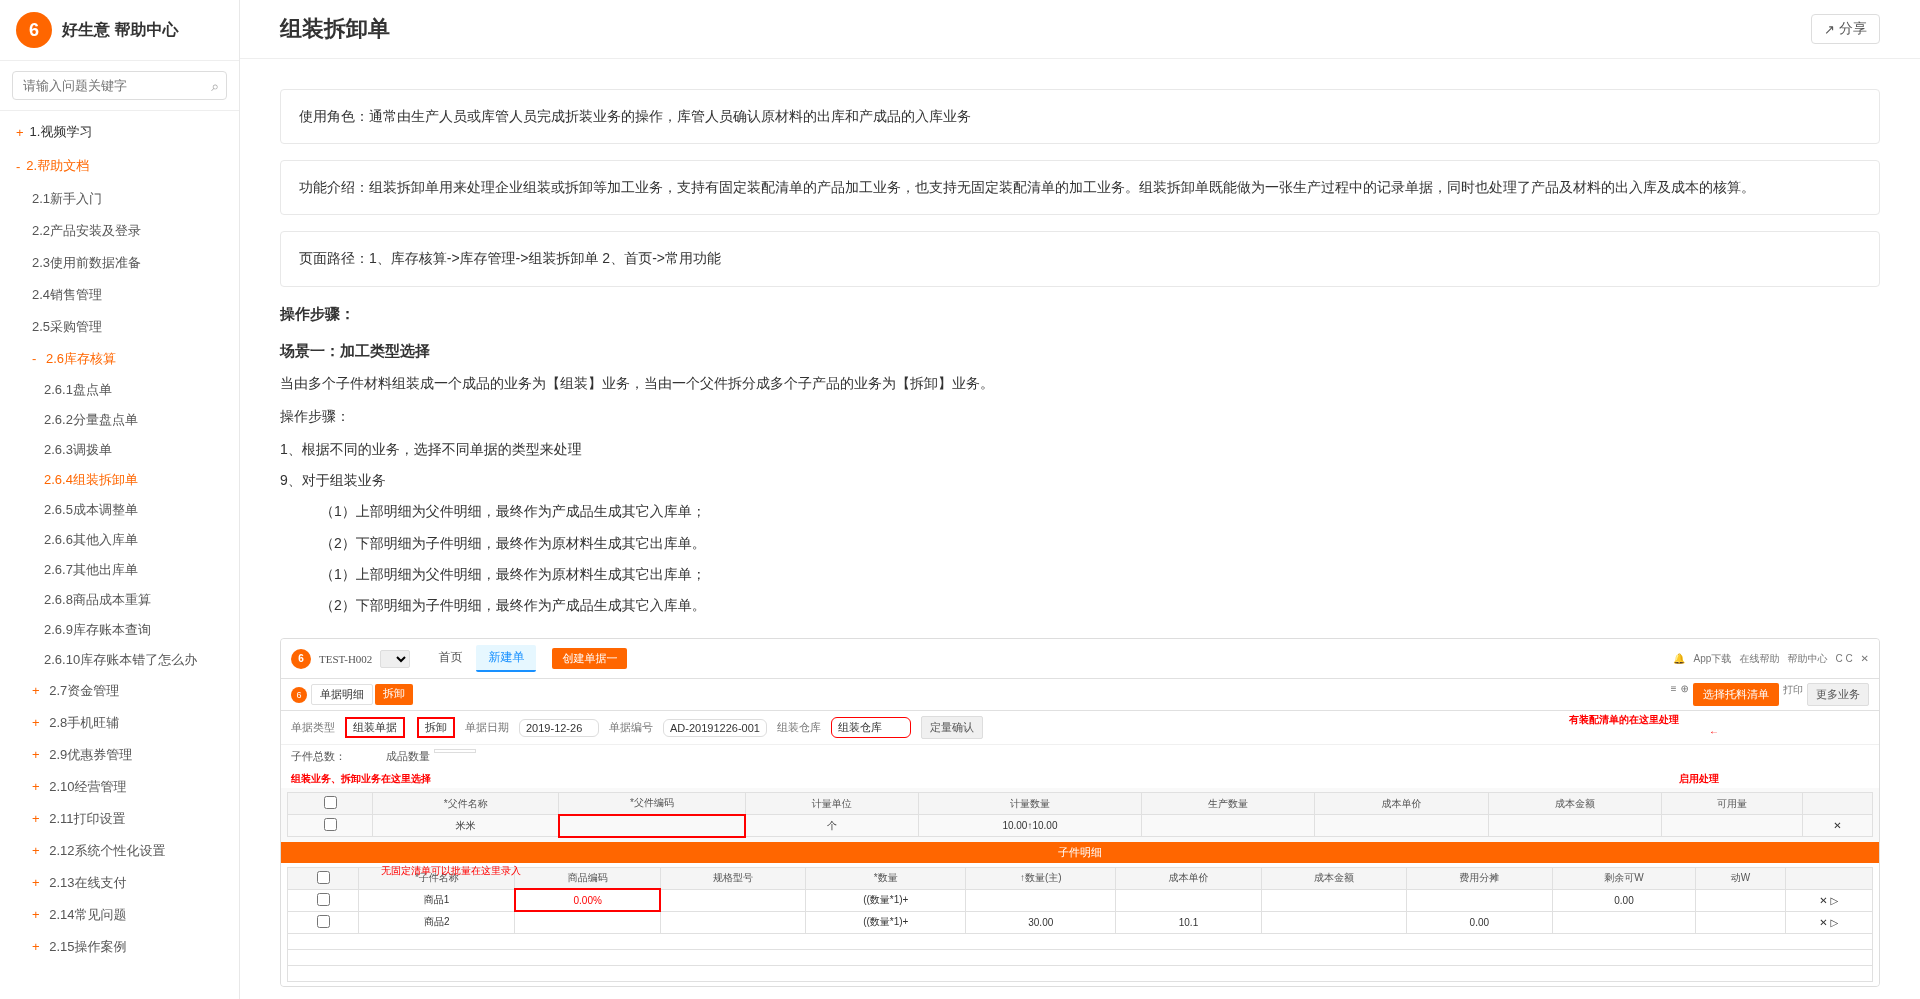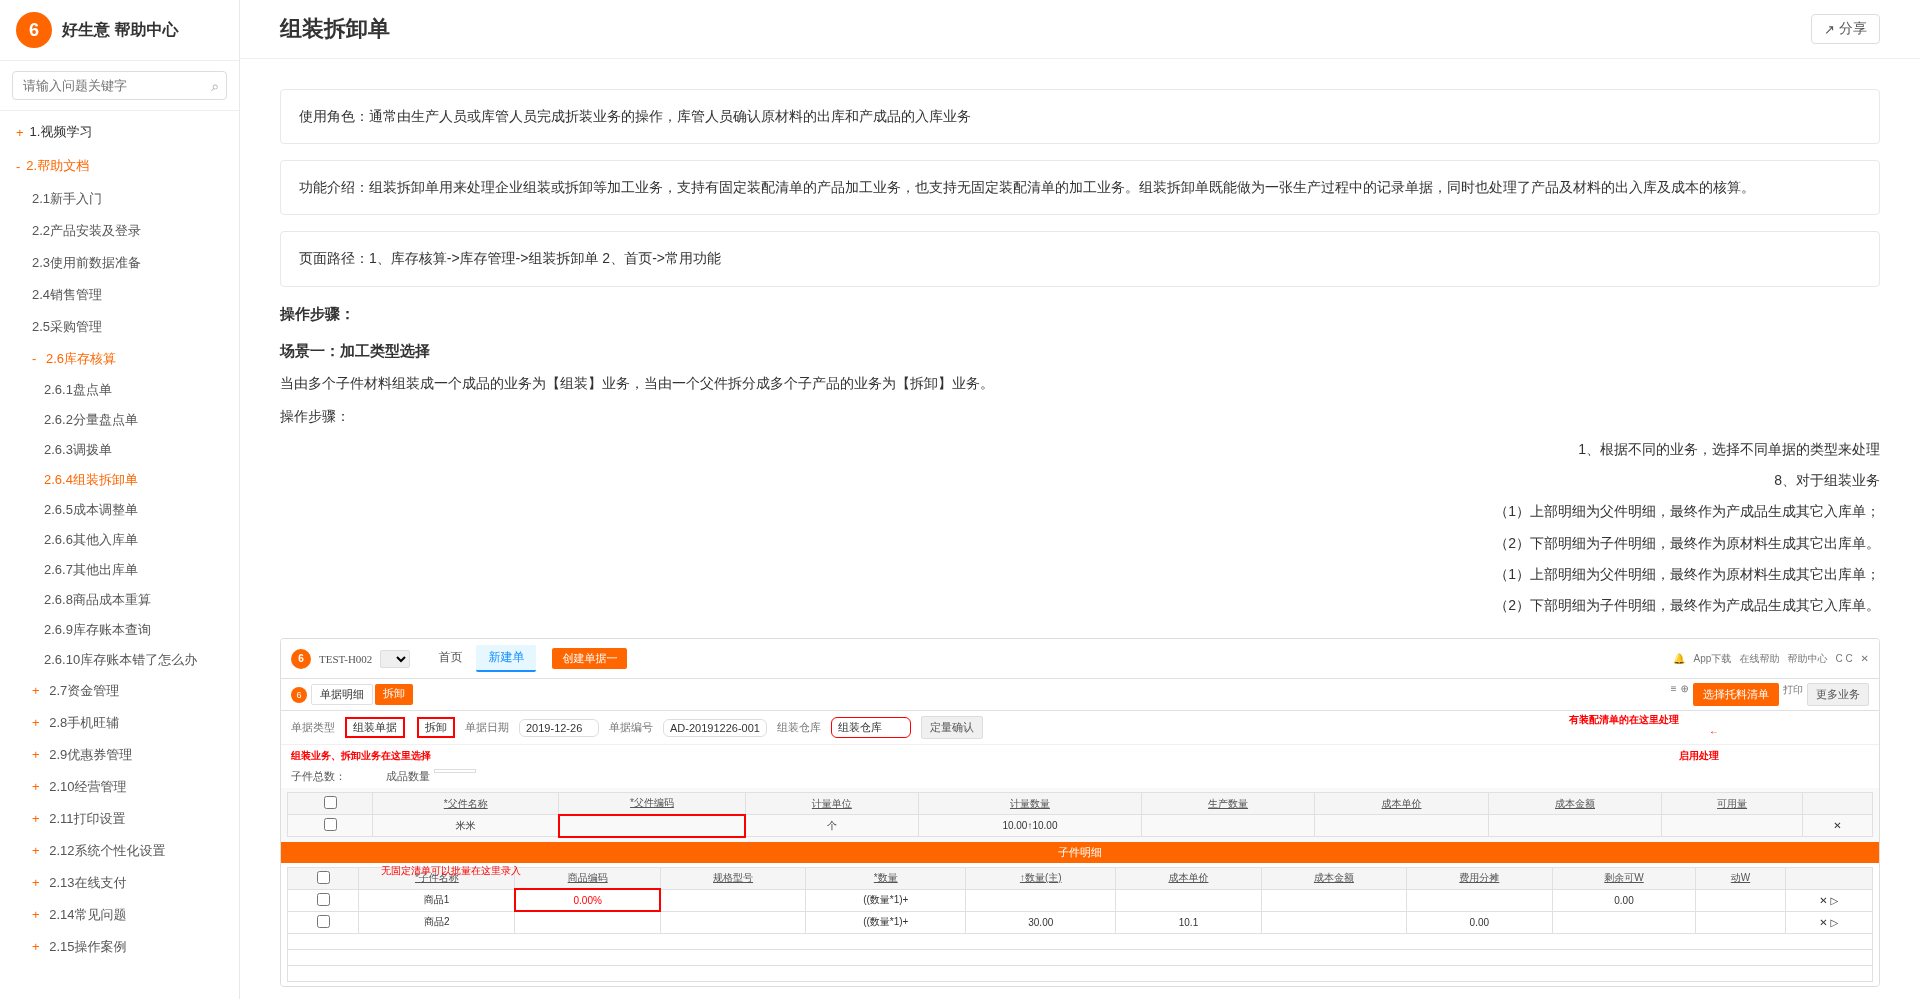--- a/index.html
+++ b/index.html
@@ -134,21 +134,20 @@
       font-size: 14px;
       margin: 8px 0;
       color: #333;
       line-height: 1.8;
     }
     .step-item {
       margin: 6px 0;
       font-size: 14px;
       color: #333;
       line-height: 1.8;
-      text-align: right;
     }
     .indent2 { margin-left: 40px; }
 
     .screenshot-container {
       margin-top: 20px;
       border: 1px solid #ddd;
       border-radius: 4px;
       overflow: hidden;
       background: #f0f0f0;
     }
@@ -187,21 +186,20 @@
       border-collapse: collapse;
       font-size: 10px;
     }
     .ss-table th {
       background: #f5f5f5;
       border: 1px solid #e0e0e0;
       padding: 3px 6px;
       text-align: center;
       color: #555;
       font-weight: normal;
-      text-decoration: underline;
     }
     .ss-table td {
       border: 1px solid #e0e0e0;
       padding: 3px 6px;
       text-align: center;
       color: #333;
     }
 
     .ss-wrapper {
       position: relative;
@@ -315,21 +313,21 @@
     <div class="section-title">操作步骤：</div>
 
     <div class="section-title">场景一：加工类型选择</div>
 
     <div class="section-sub">当由多个子件材料组装成一个成品的业务为【组装】业务，当由一个父件拆分成多个子产品的业务为【拆卸】业务。</div>
 
     <div class="section-sub">操作步骤：</div>
 
     <div class="step-item">1、根据不同的业务，选择不同单据的类型来处理</div>
 
-    <div class="step-item">8、对于组装业务</div>
+    <div class="step-item">9、对于组装业务</div>
     <div class="step-item indent2">（1）上部明细为父件明细，最终作为产成品生成其它入库单；</div>
     <div class="step-item indent2">（2）下部明细为子件明细，最终作为原材料生成其它出库单。</div>
 
     <div class="step-item indent2">（1）上部明细为父件明细，最终作为原材料生成其它出库单；</div>
     <div class="step-item indent2">（2）下部明细为子件明细，最终作为产成品生成其它入库单。</div>
 
     <div class="screenshot-container">
       <div class="ss-wrapper">
 
         <div class="ss-toolbar">
@@ -378,29 +376,29 @@
             <span style="border:2px solid #f00;padding:1px 6px;font-size:11px;background:#fff;margin-left:2px;">拆卸</span>
             <span class="ss-form-label">单据日期</span>
             <span class="ss-form-input">2019-12-26</span>
             <span class="ss-form-label">单据编号</span>
             <span class="ss-form-input">AD-20191226-001</span>
             <span class="ss-form-label">组装仓库</span>
             <span class="ss-form-input red-border">组装仓库</span>
             <button class="ss-gray-btn">定量确认</button>
           </div>
 
-          <div style="display:flex;padding:4px 10px 2px 10px;position:relative;">
-            <span style="color:#f00;font-size:10px;font-weight:bold;margin-right:20px;">组装业务、拆卸业务在这里选择</span>
-            <span style="position:absolute;right:160px;top:4px;color:#f00;font-size:10px;font-weight:bold;">启用处理</span>
-          </div>
-
           <div style="display:flex;align-items:flex-start;padding:4px 10px;position:relative;">
             <div style="font-size:11px;color:#555;margin-right:40px;">子件总数：</div>
             <div style="font-size:11px;color:#555;">成品数量</div>
             <div style="border:1px solid #ddd;padding:1px 20px;font-size:11px;margin-left:4px;"></div>
+          </div>
+
+          <div style="display:flex;padding:4px 10px 2px 10px;position:relative;">
+            <span style="color:#f00;font-size:10px;font-weight:bold;margin-right:20px;">组装业务、拆卸业务在这里选择</span>
+            <span style="position:absolute;right:160px;top:4px;color:#f00;font-size:10px;font-weight:bold;">启用处理</span>
           </div>
         </div>
 
         <div style="padding:4px 6px;background:#f9f9f9;">
           <table class="ss-table">
             <thead>
               <tr>
                 <th><input type="checkbox" style=""></th>
                 <th>*父件名称</th>
                 <th>*父件编码</th>

